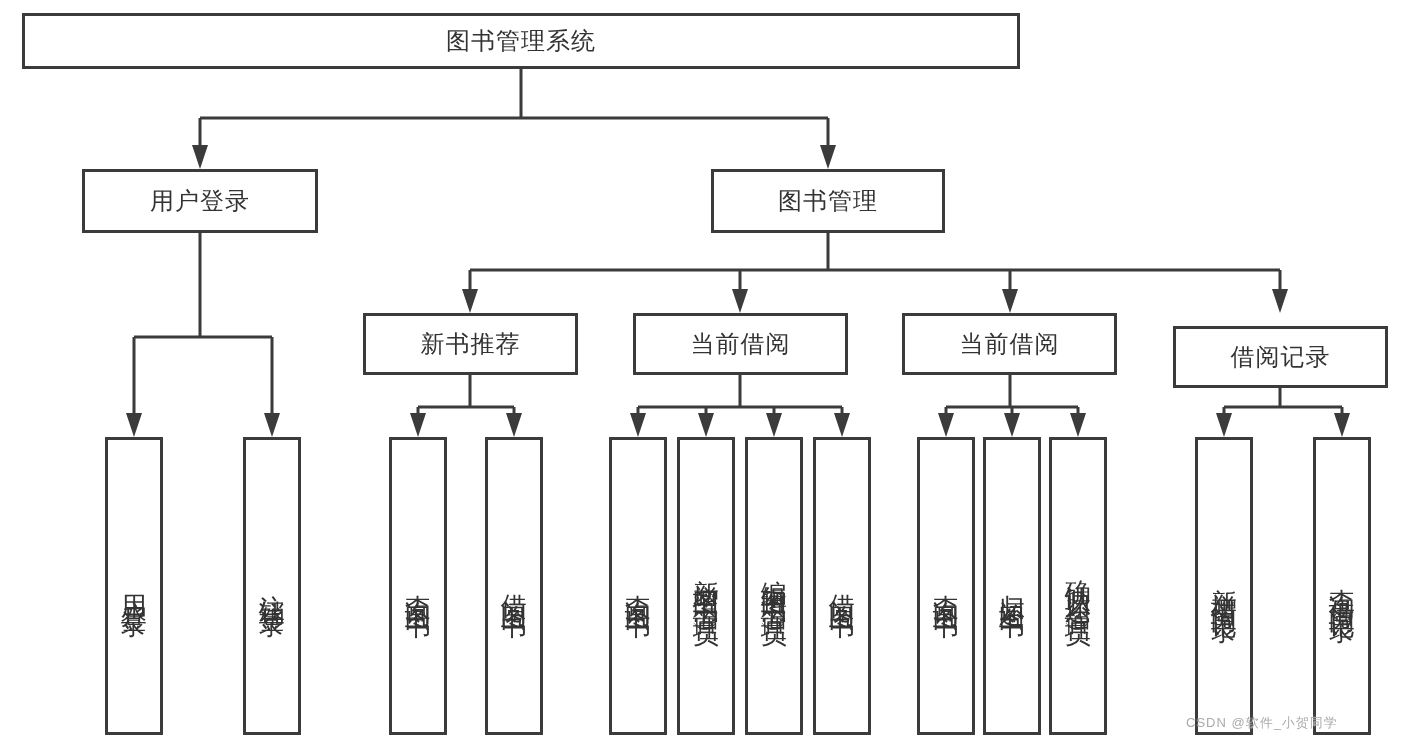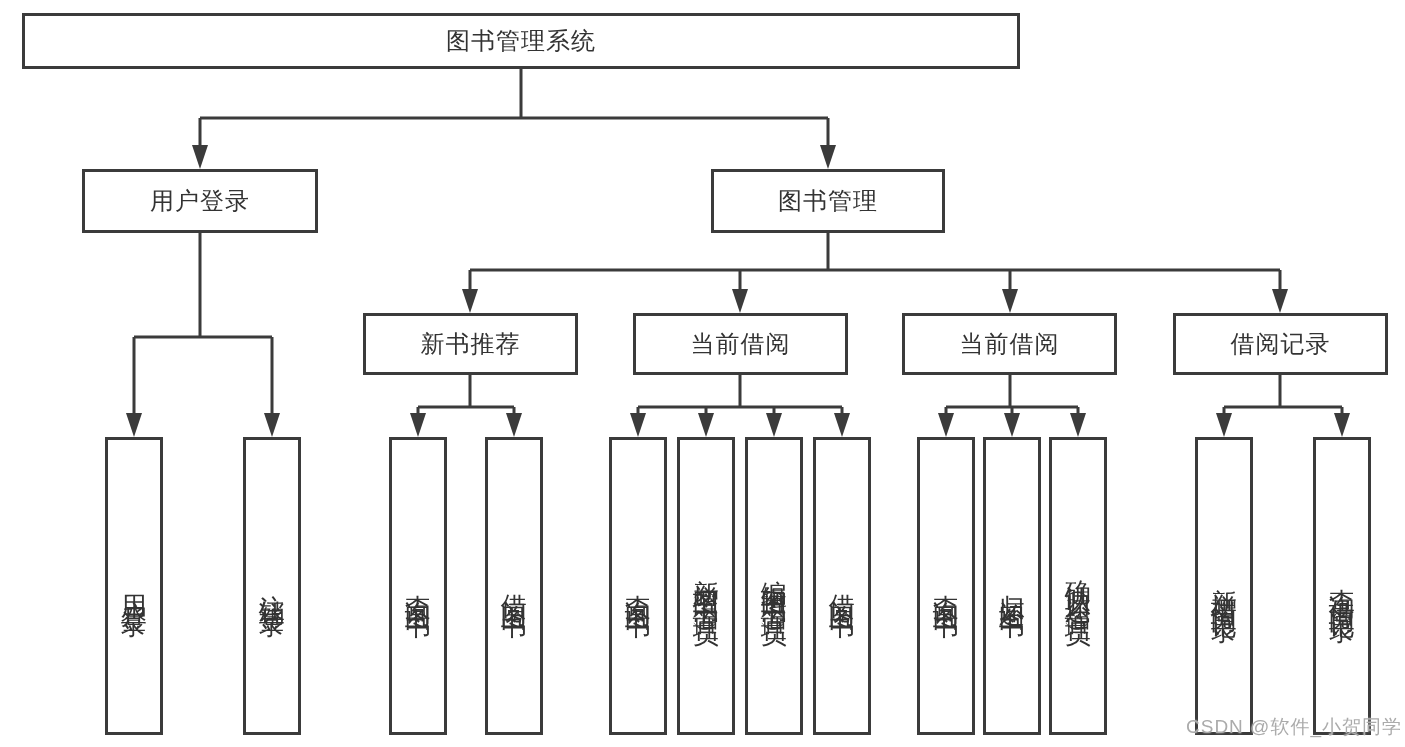--- a/index.html
+++ b/index.html
@@ -32,21 +32,21 @@
   .leaf .vtext {
     writing-mode: vertical-rl;
     font-size: 26px;
     letter-spacing: 6px;
     line-height: 1.1;
     max-height: 290px;
   }
   .watermark {
     position: absolute;
     left: 1186px; top: 714px;
-    font-size: 19px;
+    font-size: 13px;
     color: var(--watermark);
     letter-spacing: 1px;
     z-index: 5;
     white-space: nowrap;
     text-shadow: 0 0 2px rgba(255,255,255,0.8);
   }
   .cline { stroke: var(--line); stroke-width: 3; fill: none; }
   .ahead { fill: var(--line); stroke: none; }
 </style>
 </head>
@@ -117,21 +117,21 @@
 
   <div class="node" style="left:363px;top:313px;width:215px;height:62px">
     <span>新书推荐</span>
   </div>
   <div class="node" style="left:633px;top:313px;width:215px;height:62px">
     <span>当前借阅</span>
   </div>
   <div class="node" style="left:902px;top:313px;width:215px;height:62px">
     <span>当前借阅</span>
   </div>
-  <div class="node" style="left:1173px;top:313px;width:215px;height:62px">
+  <div class="node" style="left:1173px;top:326px;width:215px;height:62px">
     <span>借阅记录</span>
   </div>
 
   <div class="leaf" style="left:105px;top:437px;width:58px;height:298px">
     <span class="vtext">用户登录</span>
   </div>
   <div class="leaf" style="left:243px;top:437px;width:58px;height:298px">
     <span class="vtext">注销登录</span>
   </div>
 

